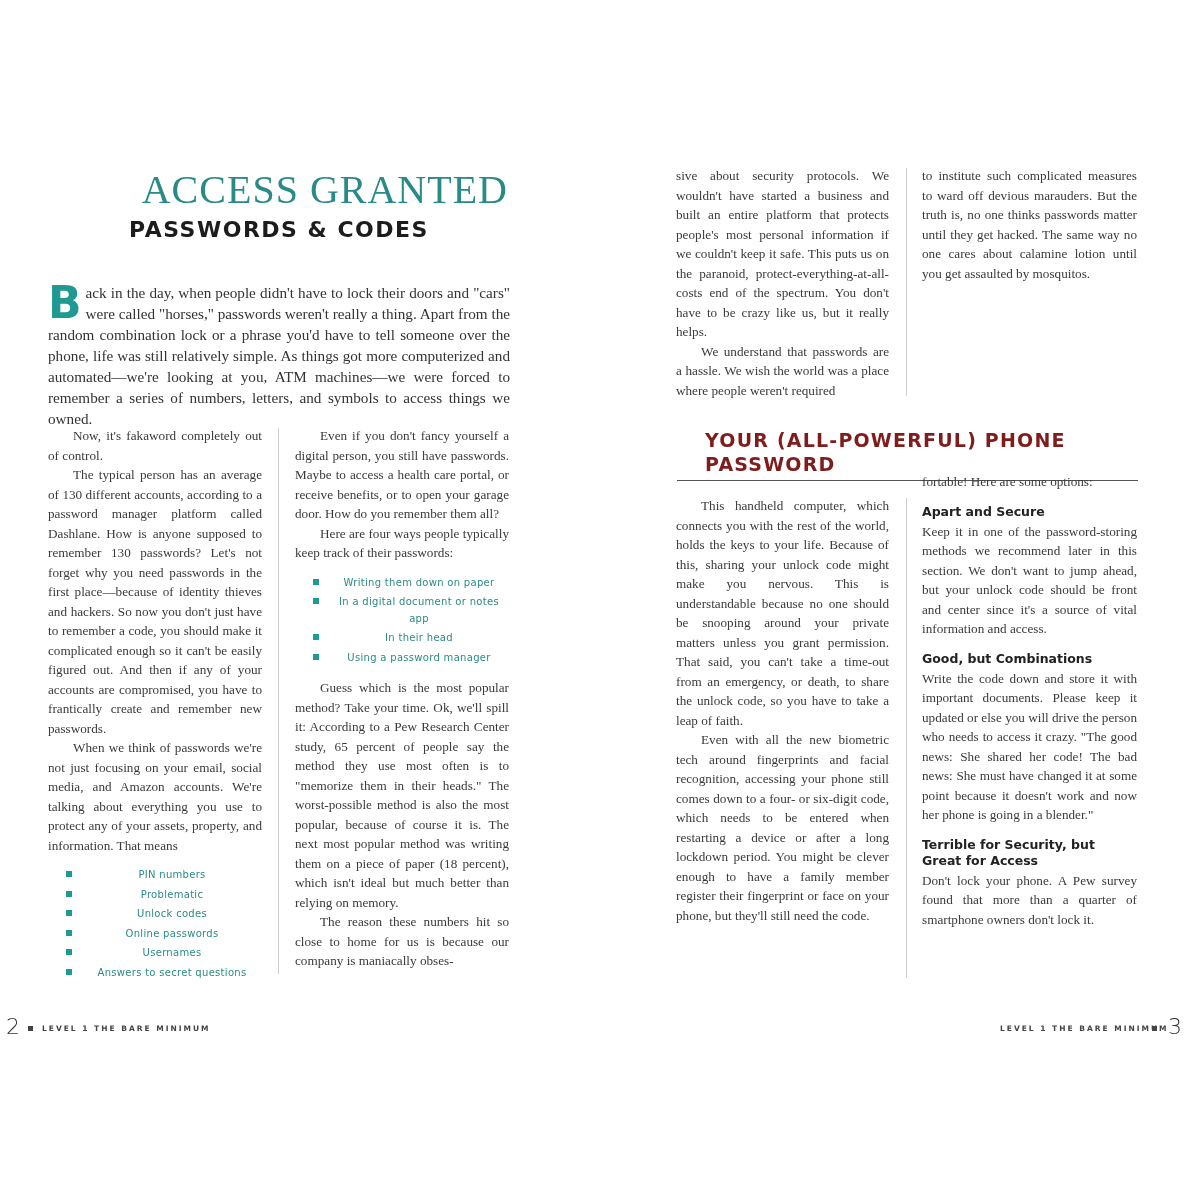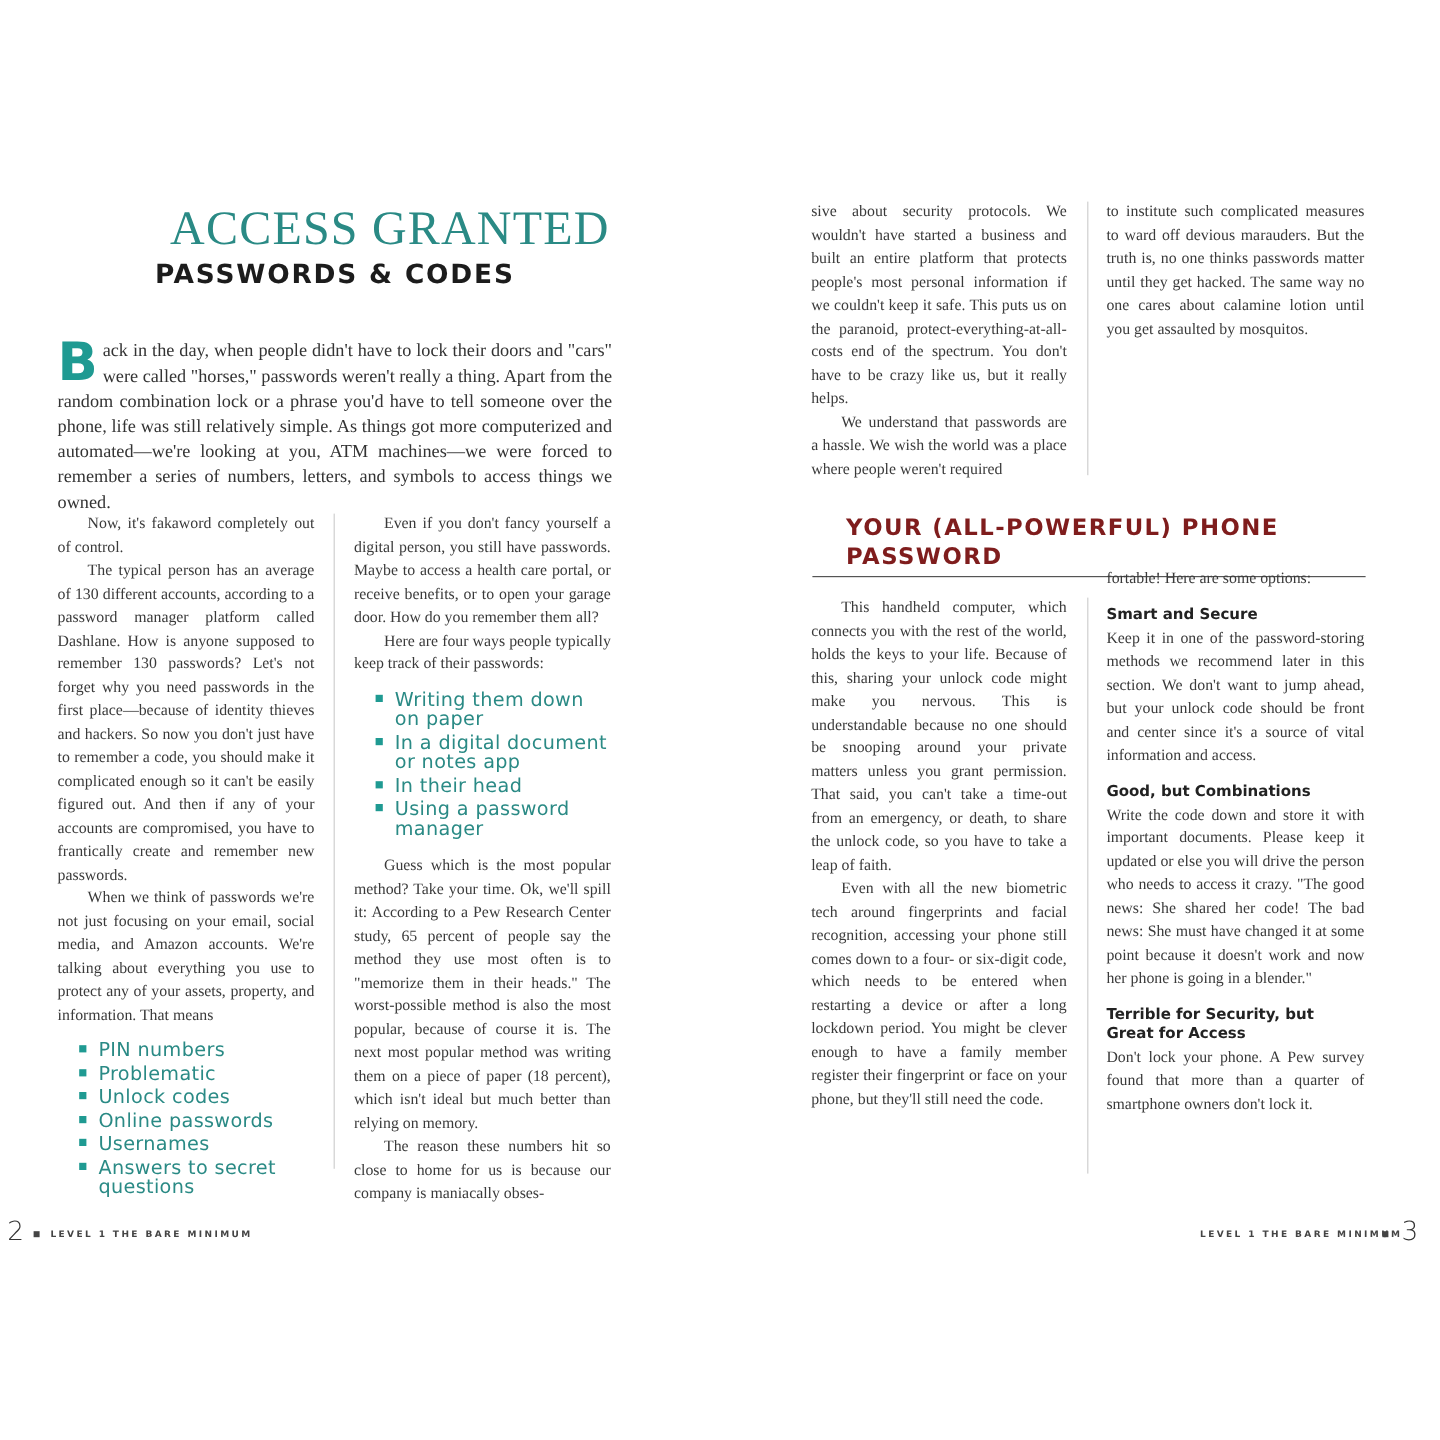--- a/index.html
+++ b/index.html
@@ -34,22 +34,22 @@
 
   .col {
     position:absolute; font-size:13.2px; line-height:19.5px; text-align:justify; color:#3a3a3a;
   }
   .col p { margin:0; text-indent:25px; }
   .col p.noindent { text-indent:0; }
   .col-divider { position:absolute; width:1px; background:#cfcfcf; }
 
   ul.teal-list { list-style:none; margin:12px 0 12px 0; padding:0 0 0 18px; }
   ul.teal-list li {
-    font-family:"DejaVu Sans", sans-serif; font-size:16px; line-height:16.5px;
-    color:#2a8a85; text-align:left; position:relative; padding-left:16px; letter-spacing:0.3px;
+    font-family:"DejaVu Sans", sans-serif; font-size:10px; line-height:16.5px;
+    color:#2a8a85; text-align:center; position:relative; padding-left:16px; letter-spacing:0.3px;
     margin-bottom:3px;
   }
   ul.teal-list li .bullet {
     position:absolute; left:0; top:4px; width:6px; height:6px; background:#1f9a92;
   }
 
   .section-heading {
     position:absolute; left:677px; width:460px; top:428px;
     font-family:"DejaVu Sans", sans-serif; font-weight:bold; font-size:19px;
     letter-spacing:1.2px; color:#7f1d1d; line-height:24px;margin-left:28px;
@@ -131,21 +131,21 @@
 <div class="section-heading">YOUR (ALL-POWERFUL) PHONE PASSWORD</div>
 <div class="section-rule"></div>
 
 <div class="col serif" style="left:676px; top:496px; width:213px;">
   <p>This handheld computer, which connects you with the rest of the world, holds the keys to your life. Because of this, sharing your unlock code might make you nervous. This is understandable because no one should be snooping around your private matters unless you grant permission. That said, you can't take a time-out from an emergency, or death, to share the unlock code, so you have to take a leap of faith.</p>
   <p>Even with all the new biometric tech around fingerprints and facial recognition, accessing your phone still comes down to a four- or six-digit code, which needs to be entered when restarting a device or after a long lockdown period. You might be clever enough to have a family member register their fingerprint or face on your phone, but they'll still need the code.</p>
 </div>
 <div class="col-divider" style="left:906px; top:498px; height:480px;"></div>
 <div class="col serif" style="left:922px; top:472px; width:215px;">
   <p class="noindent">fortable! Here are some options:</p>
-  <div class="subhead">Smart and Secure</div>
+  <div class="subhead">Apart and Secure</div>
   <p class="noindent">Keep it in one of the password-storing methods we recommend later in this section. We don't want to jump ahead, but your unlock code should be front and center since it's a source of vital information and access.</p>
   <div class="subhead">Good, but Combinations</div>
   <p class="noindent">Write the code down and store it with important documents. Please keep it updated or else you will drive the person who needs to access it crazy. "The good news: She shared her code! The bad news: She must have changed it at some point because it doesn't work and now her phone is going in a blender."</p>
   <div class="subhead">Terrible for Security, but Great for Access</div>
   <p class="noindent">Don't lock your phone. A Pew survey found that more than a quarter of smartphone owners don't lock it.</p>
 </div>
 
 <div class="footer-text" style="left:1000px;">LEVEL 1 THE BARE MINIMUM</div>
 <div class="footer-sq" style="left:1152px;"></div>
 <div class="footer-num" style="left:1168px;">3</div>

